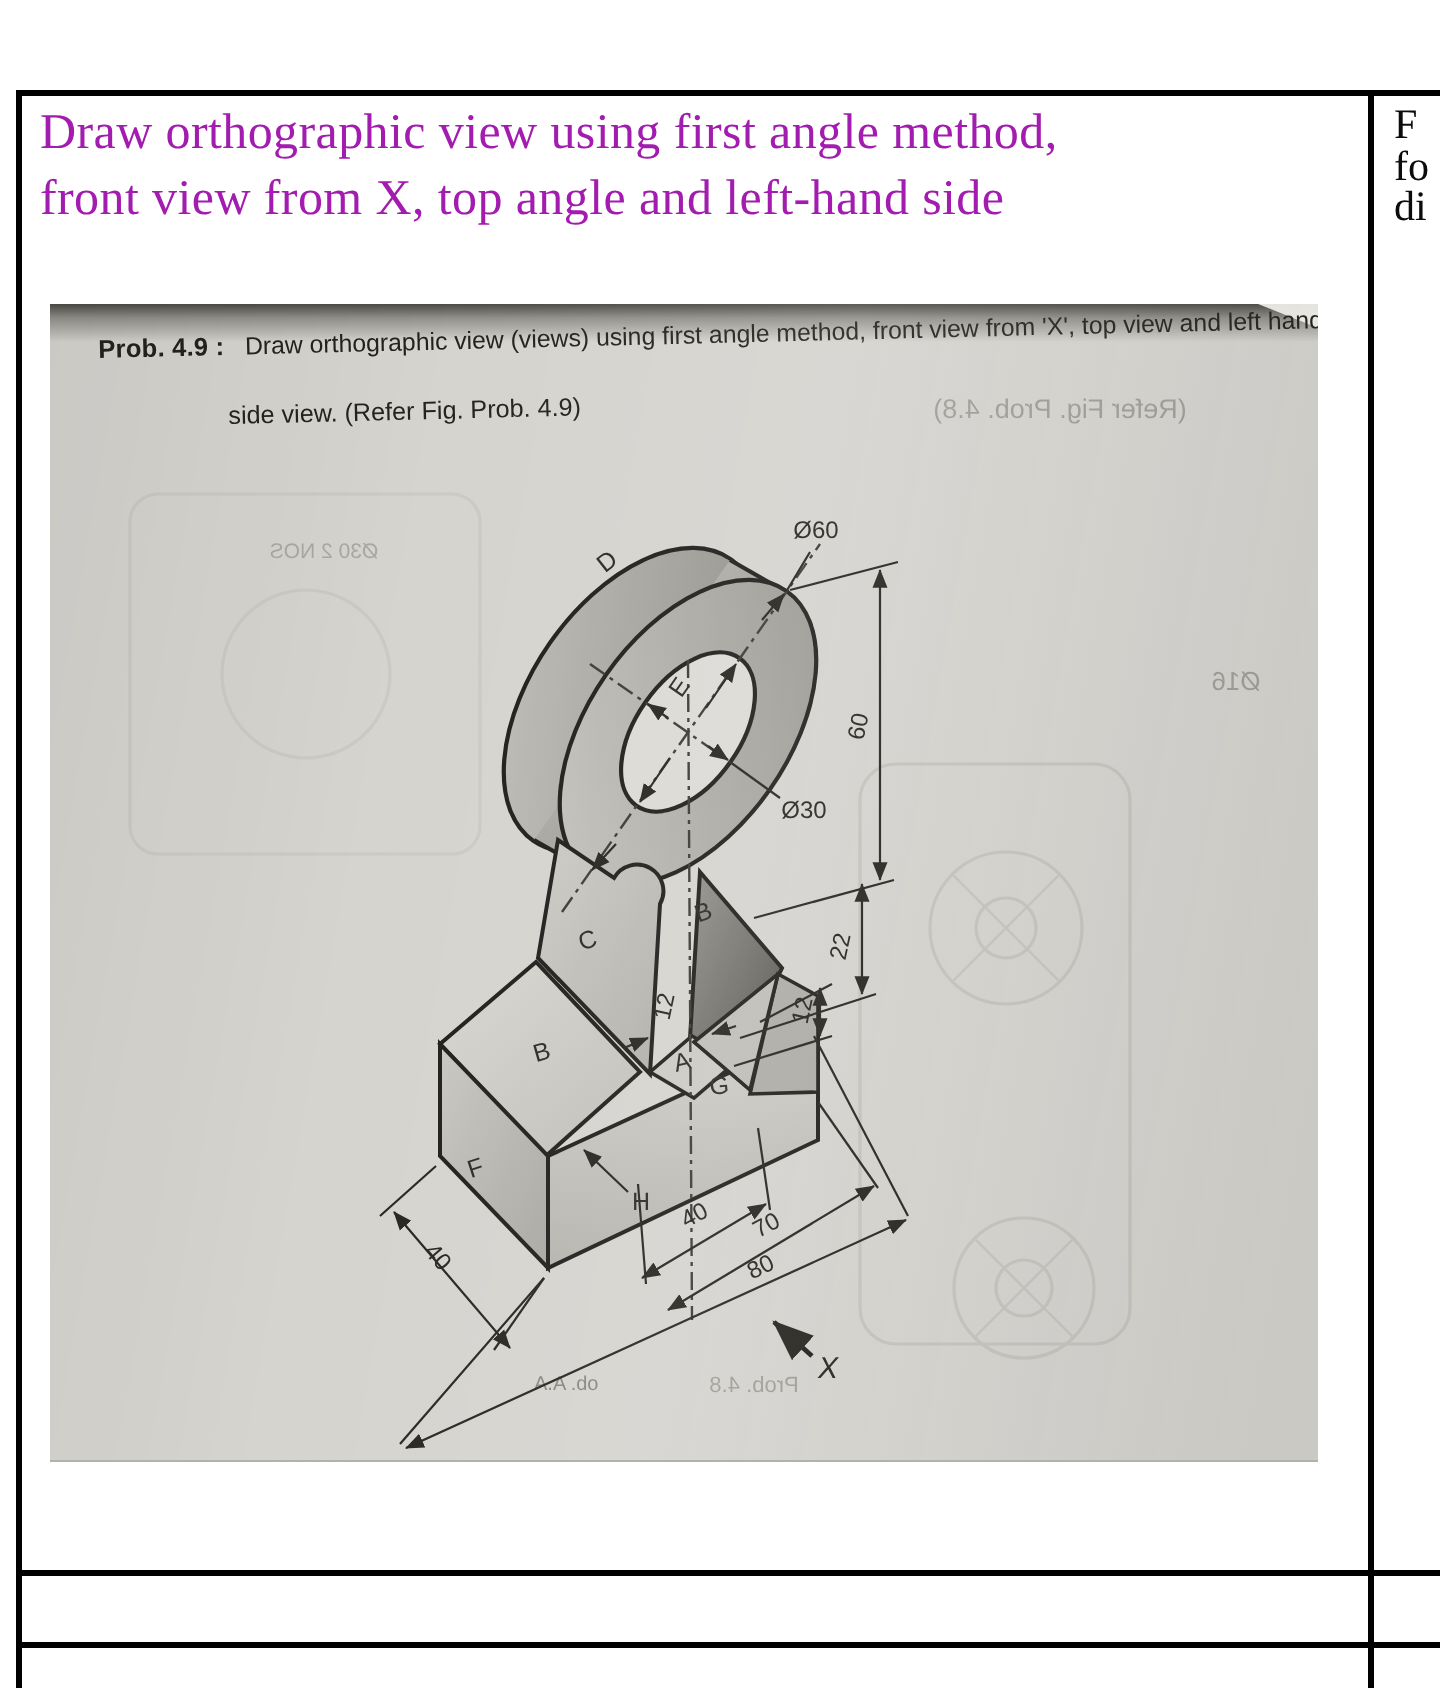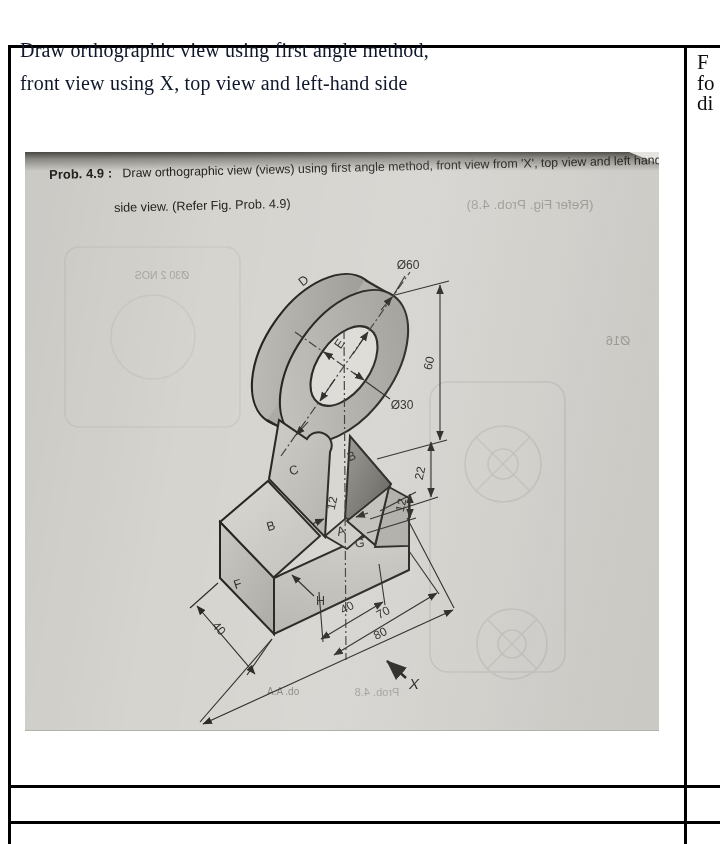--- a/index.html
+++ b/index.html
@@ -1,20 +1,20 @@
 <!DOCTYPE html>
 <html><head>
 <meta charset="utf-8">
 <style>
   html,body{margin:0;padding:0;}
   body{width:720px;height:844px;overflow:hidden;background:#fff;position:relative;
        font-family:"Liberation Serif",serif;}
   .vline,.hline{position:absolute;background:#000;}
-  .cell-text{position:absolute;left:20px;top:34px;width:660px;color:#0f172a;
-             font-size:20px;line-height:33px;letter-spacing:.2px;white-space:nowrap;}
+  .cell-text{position:absolute;left:20px;top:50px;width:660px;color:#a21caf;
+             font-size:25px;line-height:33px;letter-spacing:.2px;white-space:nowrap;}
   .cell2-text{position:absolute;left:697px;top:52px;color:#0c0c0c;
               font-size:21px;line-height:20.5px;white-space:nowrap;}
   .photo{position:absolute;left:25px;top:152px;width:634px;height:578px;
          background:#d6d4cf;border-bottom:1px solid #b3b1ac;overflow:hidden;}
   .photo::after{content:"";position:absolute;inset:0;pointer-events:none;
      background:linear-gradient(100deg,rgba(0,0,0,.05),rgba(0,0,0,0) 28%,
                 rgba(255,255,255,.09) 55%,rgba(0,0,0,.05) 95%);}
   .topband{position:absolute;left:0;top:0;width:100%;height:20px;pointer-events:none;
      background:linear-gradient(#4d4b45 0px,rgba(90,88,82,.55) 7px,rgba(214,212,207,0) 19px);}
   .corner-wedge{position:absolute;right:0;top:0;width:0;height:0;pointer-events:none;
@@ -34,21 +34,21 @@
 <body>
 
 <div class="hline" style="left:8px;top:45px;width:712px;height:3px;"></div>
 <div class="vline" style="left:8px;top:45px;width:3px;height:799px;"></div>
 <div class="vline" style="left:684px;top:45px;width:3px;height:799px;"></div>
 <div class="hline" style="left:8px;top:785px;width:712px;height:3px;"></div>
 <div class="hline" style="left:8px;top:821px;width:712px;height:3px;"></div>
 
 <div class="cell-text">
   <div>Draw orthographic view using first angle method,</div>
-  <div>front view using X, top view and left-hand side</div>
+  <div>front view from X, top angle and left-hand side</div>
 </div>
 
 <div class="cell2-text">
   <div>F</div>
   <div>fo</div>
   <div>di</div>
 </div>
 
 <div class="photo">
   <svg width="634" height="578" viewBox="0 0 634 578">

